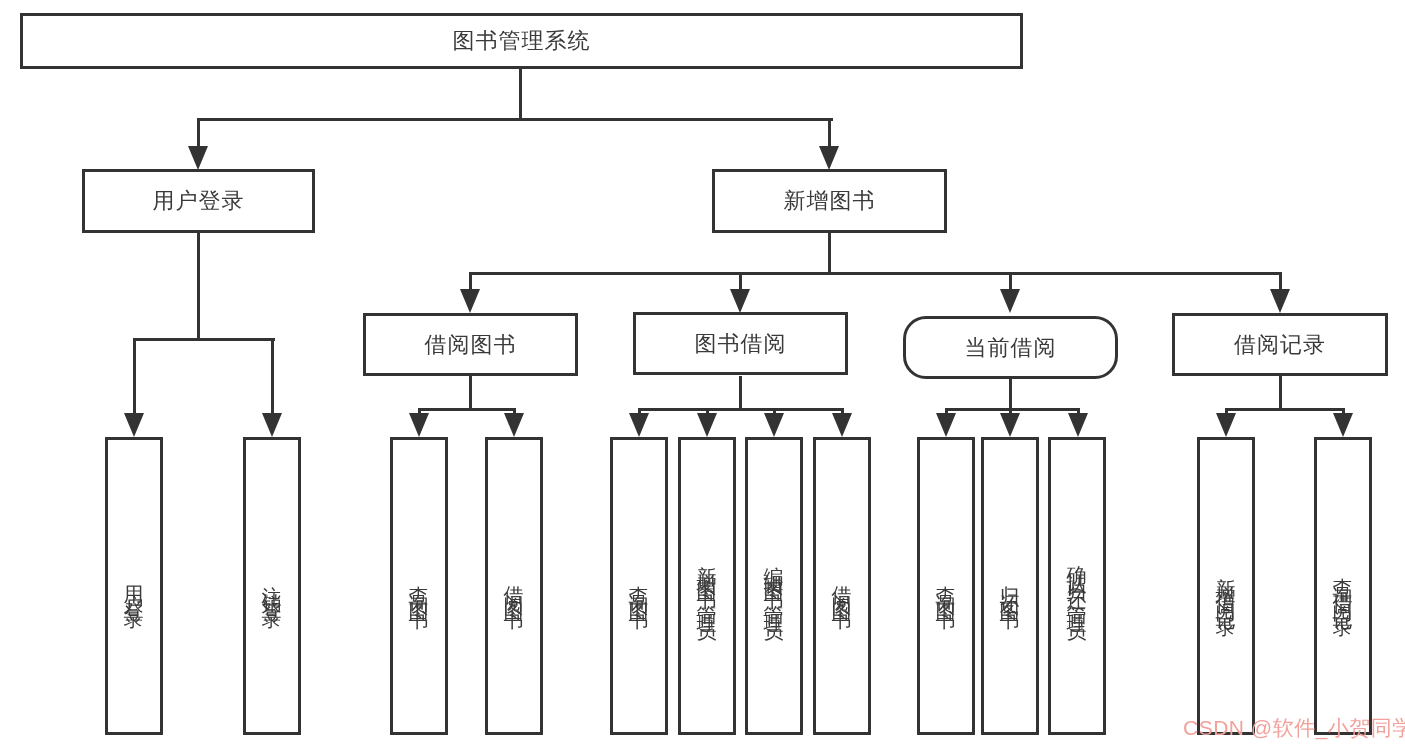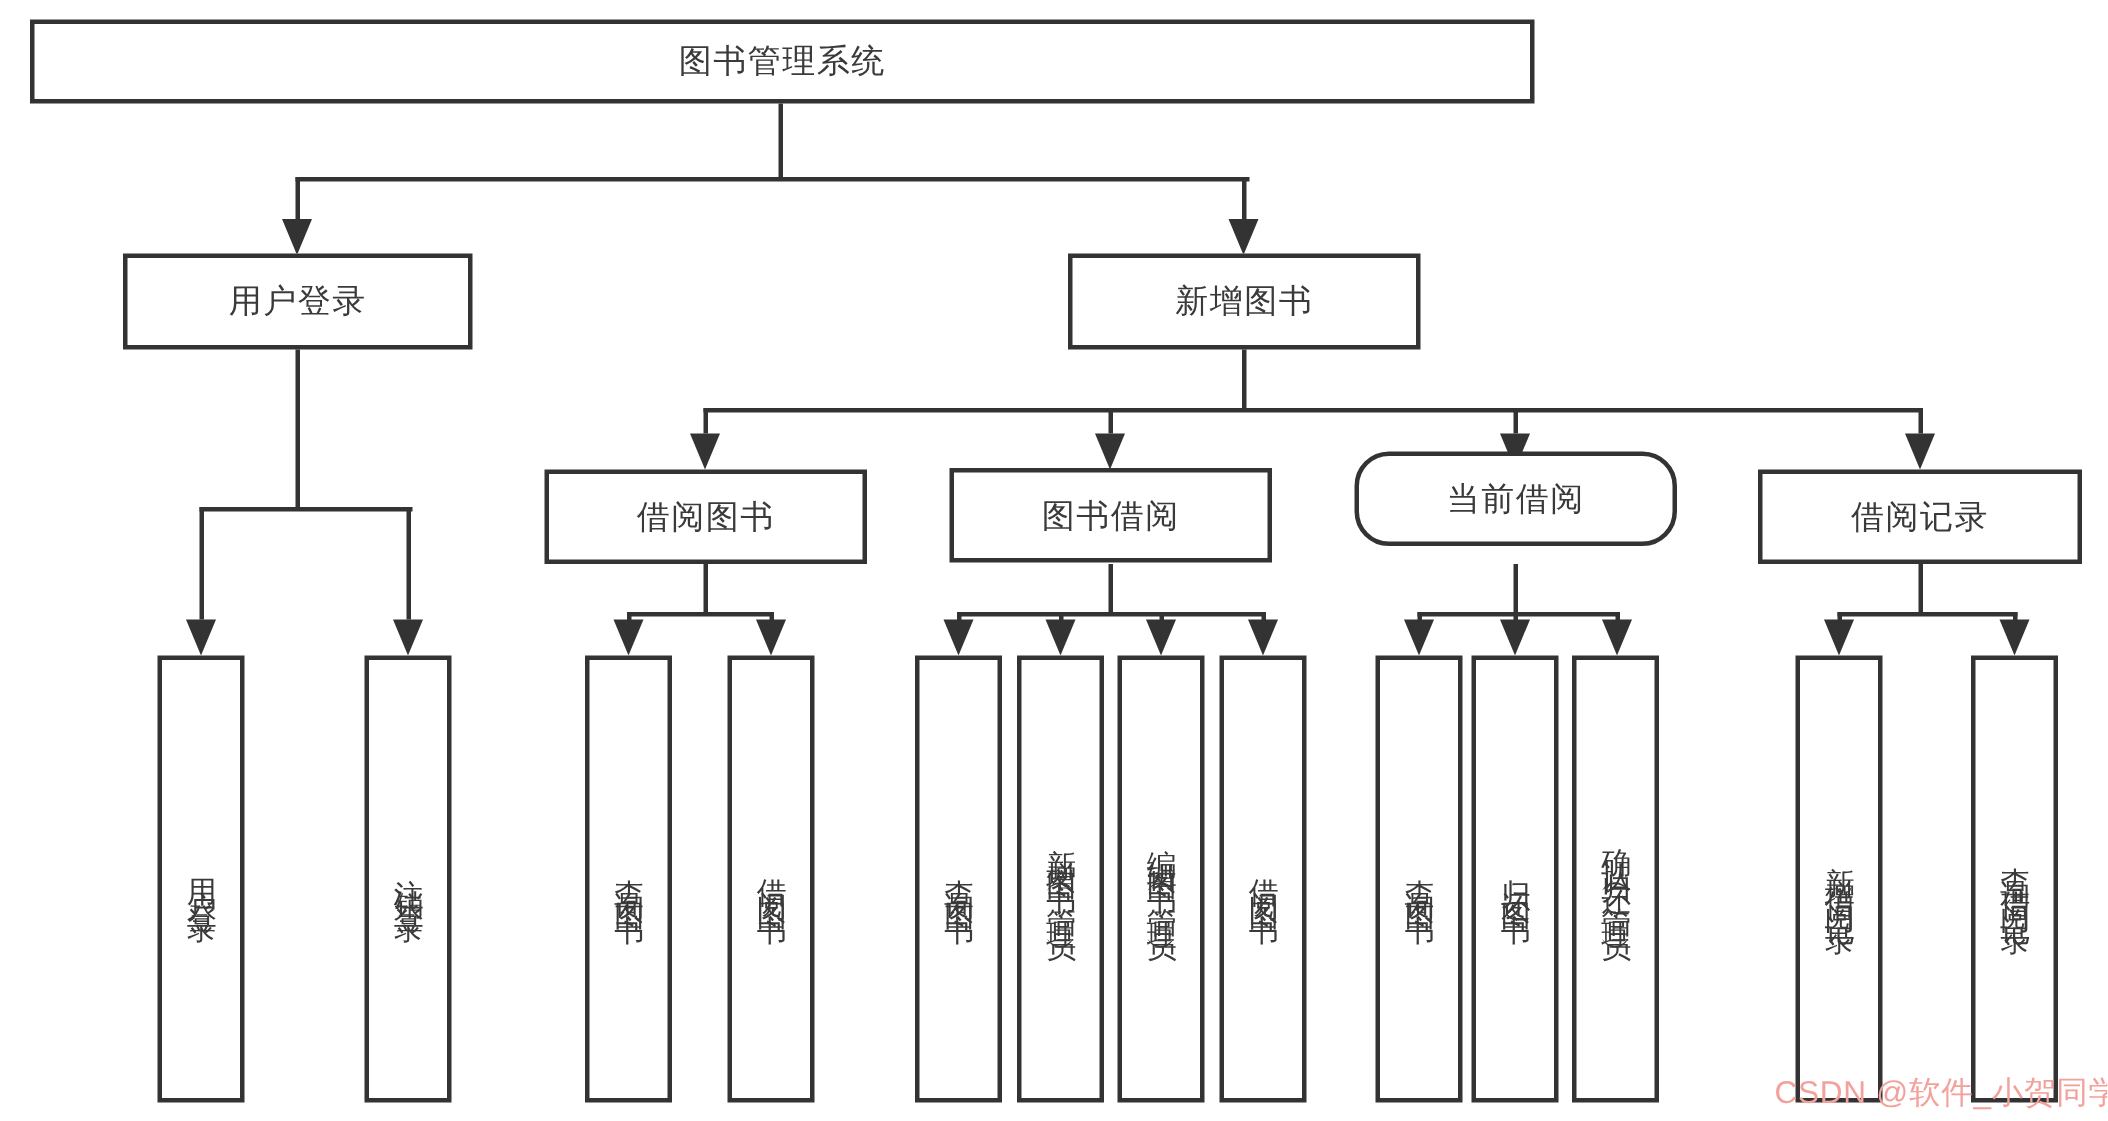--- a/index.html
+++ b/index.html
@@ -104,21 +104,21 @@
   <div class="head" style="left:1000px;top:289px;"></div>
   <div class="v" style="left:1279px;top:272px;height:17px;"></div>
   <div class="head" style="left:1270px;top:289px;"></div>
 
   <div class="node" style="left:363px;top:313px;width:215px;height:63px;">
     <span>借阅图书</span>
   </div>
   <div class="node" style="left:633px;top:312px;width:215px;height:63px;">
     <span>图书借阅</span>
   </div>
-  <div class="node" style="left:903px;top:301px;width:215px;height:63px;border-radius:23px;">
+  <div class="node" style="left:903px;top:316px;width:215px;height:63px;border-radius:23px;">
     <span>当前借阅</span>
   </div>
   <div class="node" style="left:1172px;top:313px;width:216px;height:63px;">
     <span>借阅记录</span>
   </div>
 
   <div class="v" style="left:469px;top:376px;height:34px;"></div>
   <div class="h" style="left:418px;top:408px;width:98px;"></div>
   <div class="v" style="left:418px;top:408px;height:7px;"></div>
   <div class="head" style="left:409px;top:413px;"></div>

